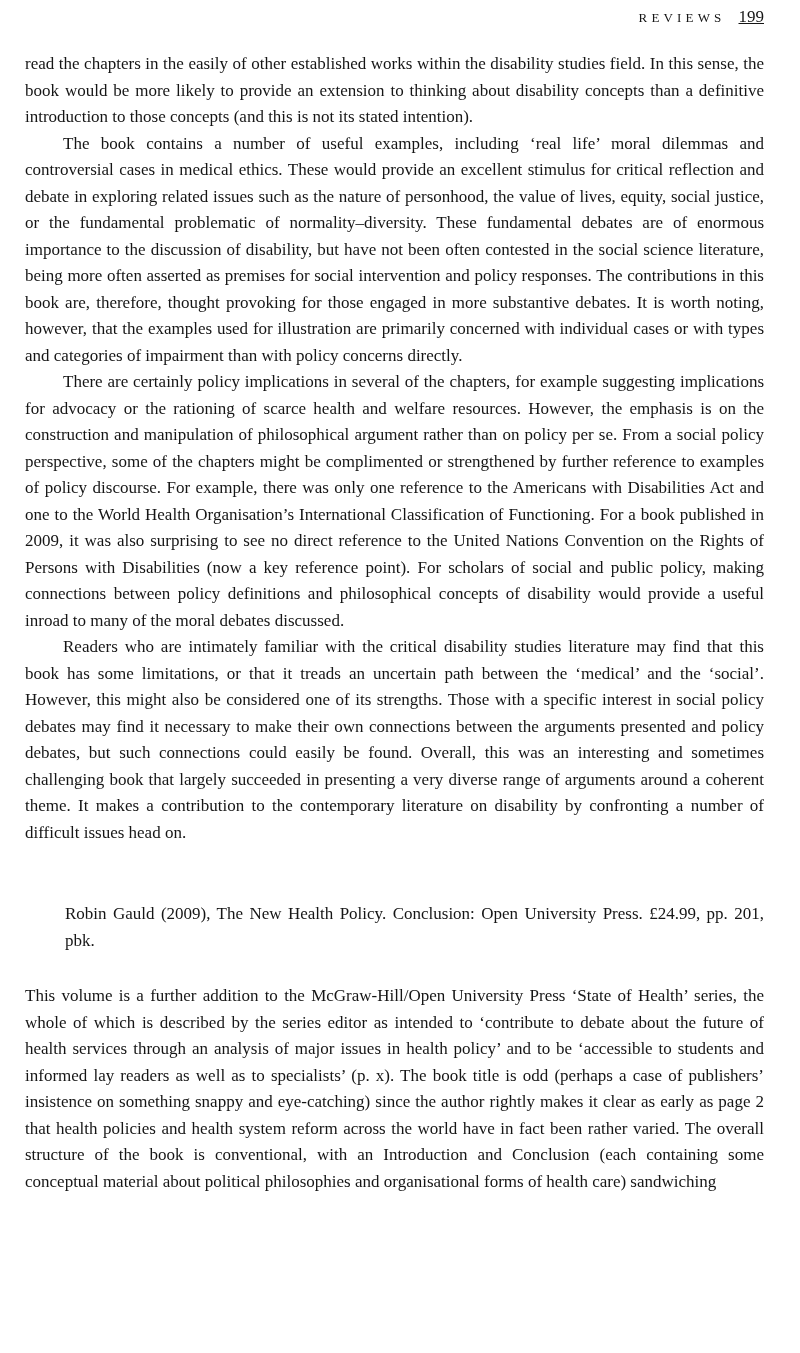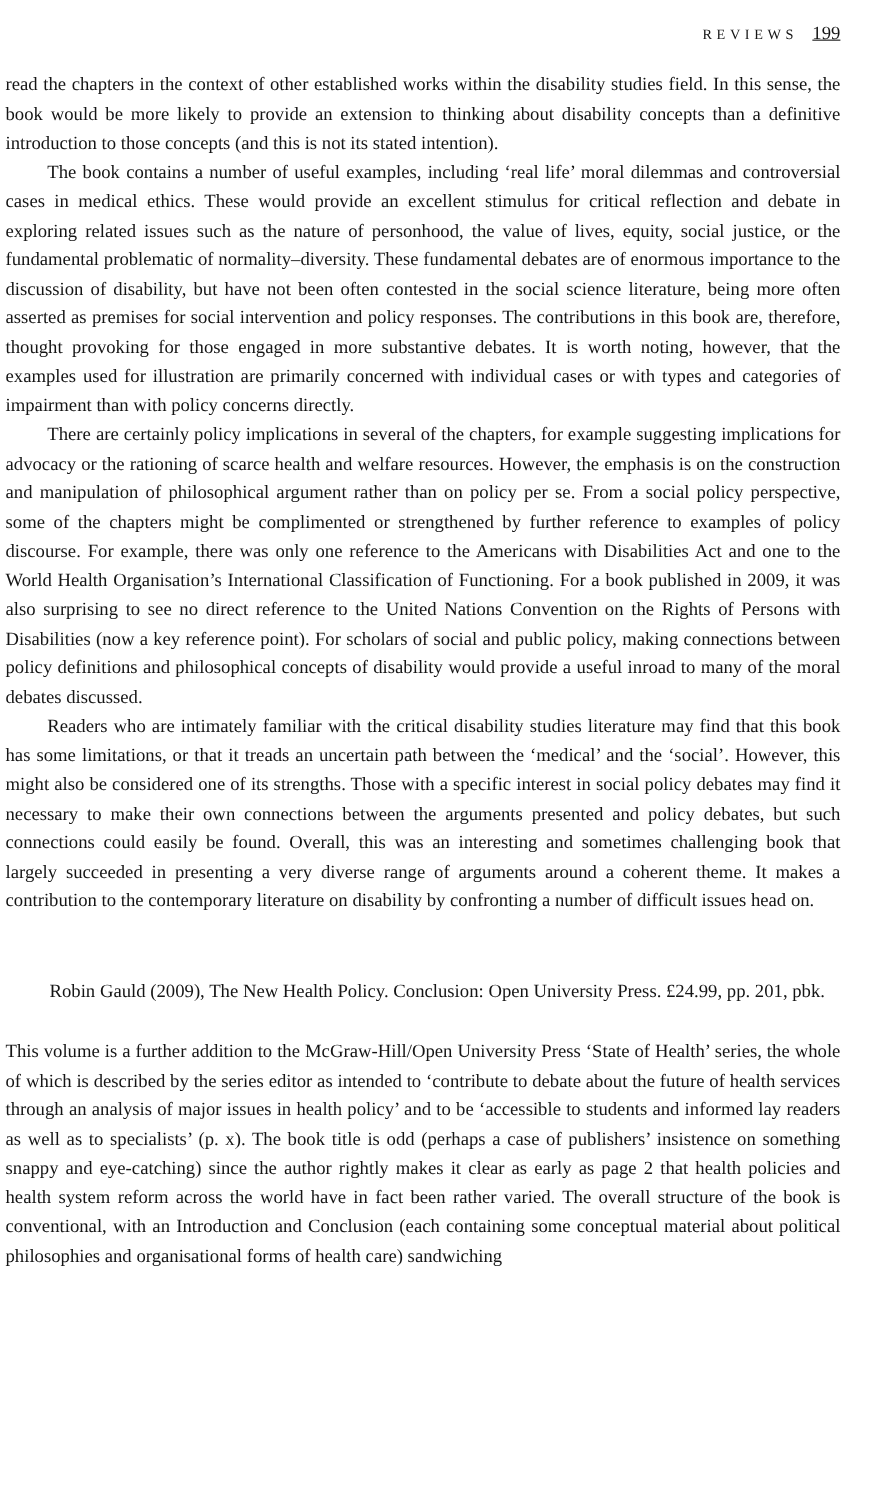--- a/index.html
+++ b/index.html
@@ -4,21 +4,21 @@
 <style>
   * { margin: 0; padding: 0; box-sizing: border-box; }
   html, body { background: #ffffff; }
   body {
     width: 800px;
     height: 1353px;
     overflow: hidden;
     font-family: "Liberation Serif", "DejaVu Serif", serif;
     color: #151515;
   }
-  .page { padding: 20px 36px 0 5px; }
+  .page { padding: 7px 36px 0 5px; margin-left: 20px; }
 
   .page-header {
     display: flex;
     justify-content: flex-end;
     align-items: baseline;
     gap: 13px;
     margin-bottom: 24px;
   }
   .running-head {
     font-size: 13px;
@@ -61,21 +61,21 @@
 
 <div class="page">
 
   <header class="page-header">
     <span class="running-head">REVIEWS</span>
     <span class="page-num">199</span>
   </header>
 
   <main class="body-text">
 
-    <p class="noindent">read the chapters in the context of other established works within the disability studies field. In this sense, the book would be more likely to provide an extension to thinking about disability concepts than a definitive introduction to those concepts (and this is not its stated intention).</p>
+    <p class="noindent">read the chapters in the easily of other established works within the disability studies field. In this sense, the book would be more likely to provide an extension to thinking about disability concepts than a definitive introduction to those concepts (and this is not its stated intention).</p>
     <p class="indent">The book contains a number of useful examples, including ‘real life’ moral dilemmas and controversial cases in medical ethics. These would provide an excellent stimulus for critical reflection and debate in exploring related issues such as the nature of personhood, the value of lives, equity, social justice, or the fundamental problematic of normality–diversity. These fundamental debates are of enormous importance to the discussion of disability, but have not been often contested in the social science literature, being more often asserted as premises for social intervention and policy responses. The contributions in this book are, therefore, thought provoking for those engaged in more substantive debates. It is worth noting, however, that the examples used for illustration are primarily concerned with individual cases or with types and categories of impairment than with policy concerns directly.</p>
     <p class="indent">There are certainly policy implications in several of the chapters, for example suggesting implications for advocacy or the rationing of scarce health and welfare resources. However, the emphasis is on the construction and manipulation of philosophical argument rather than on policy per se. From a social policy perspective, some of the chapters might be complimented or strengthened by further reference to examples of policy discourse. For example, there was only one reference to the Americans with Disabilities Act and one to the World Health Organisation’s International Classification of Functioning. For a book published in 2009, it was also surprising to see no direct reference to the United Nations Convention on the Rights of Persons with Disabilities (now a key reference point). For scholars of social and public policy, making connections between policy definitions and philosophical concepts of disability would provide a useful inroad to many of the moral debates discussed.</p>
     <p class="indent">Readers who are intimately familiar with the critical disability studies literature may find that this book has some limitations, or that it treads an uncertain path between the ‘medical’ and the ‘social’. However, this might also be considered one of its strengths. Those with a specific interest in social policy debates may find it necessary to make their own connections between the arguments presented and policy debates, but such connections could easily be found. Overall, this was an interesting and sometimes challenging book that largely succeeded in presenting a very diverse range of arguments around a coherent theme. It makes a contribution to the contemporary literature on disability by confronting a number of difficult issues head on.</p>
 
     <div class="signature">
     </div>
 
     <div class="citation">
       <p><span>Robin Gauld (2009), </span><span class="book-title">The New Health Policy</span><span>. Conclusion: Open University Press. £24.99, pp. 201, pbk.</span></p>
     </div>

